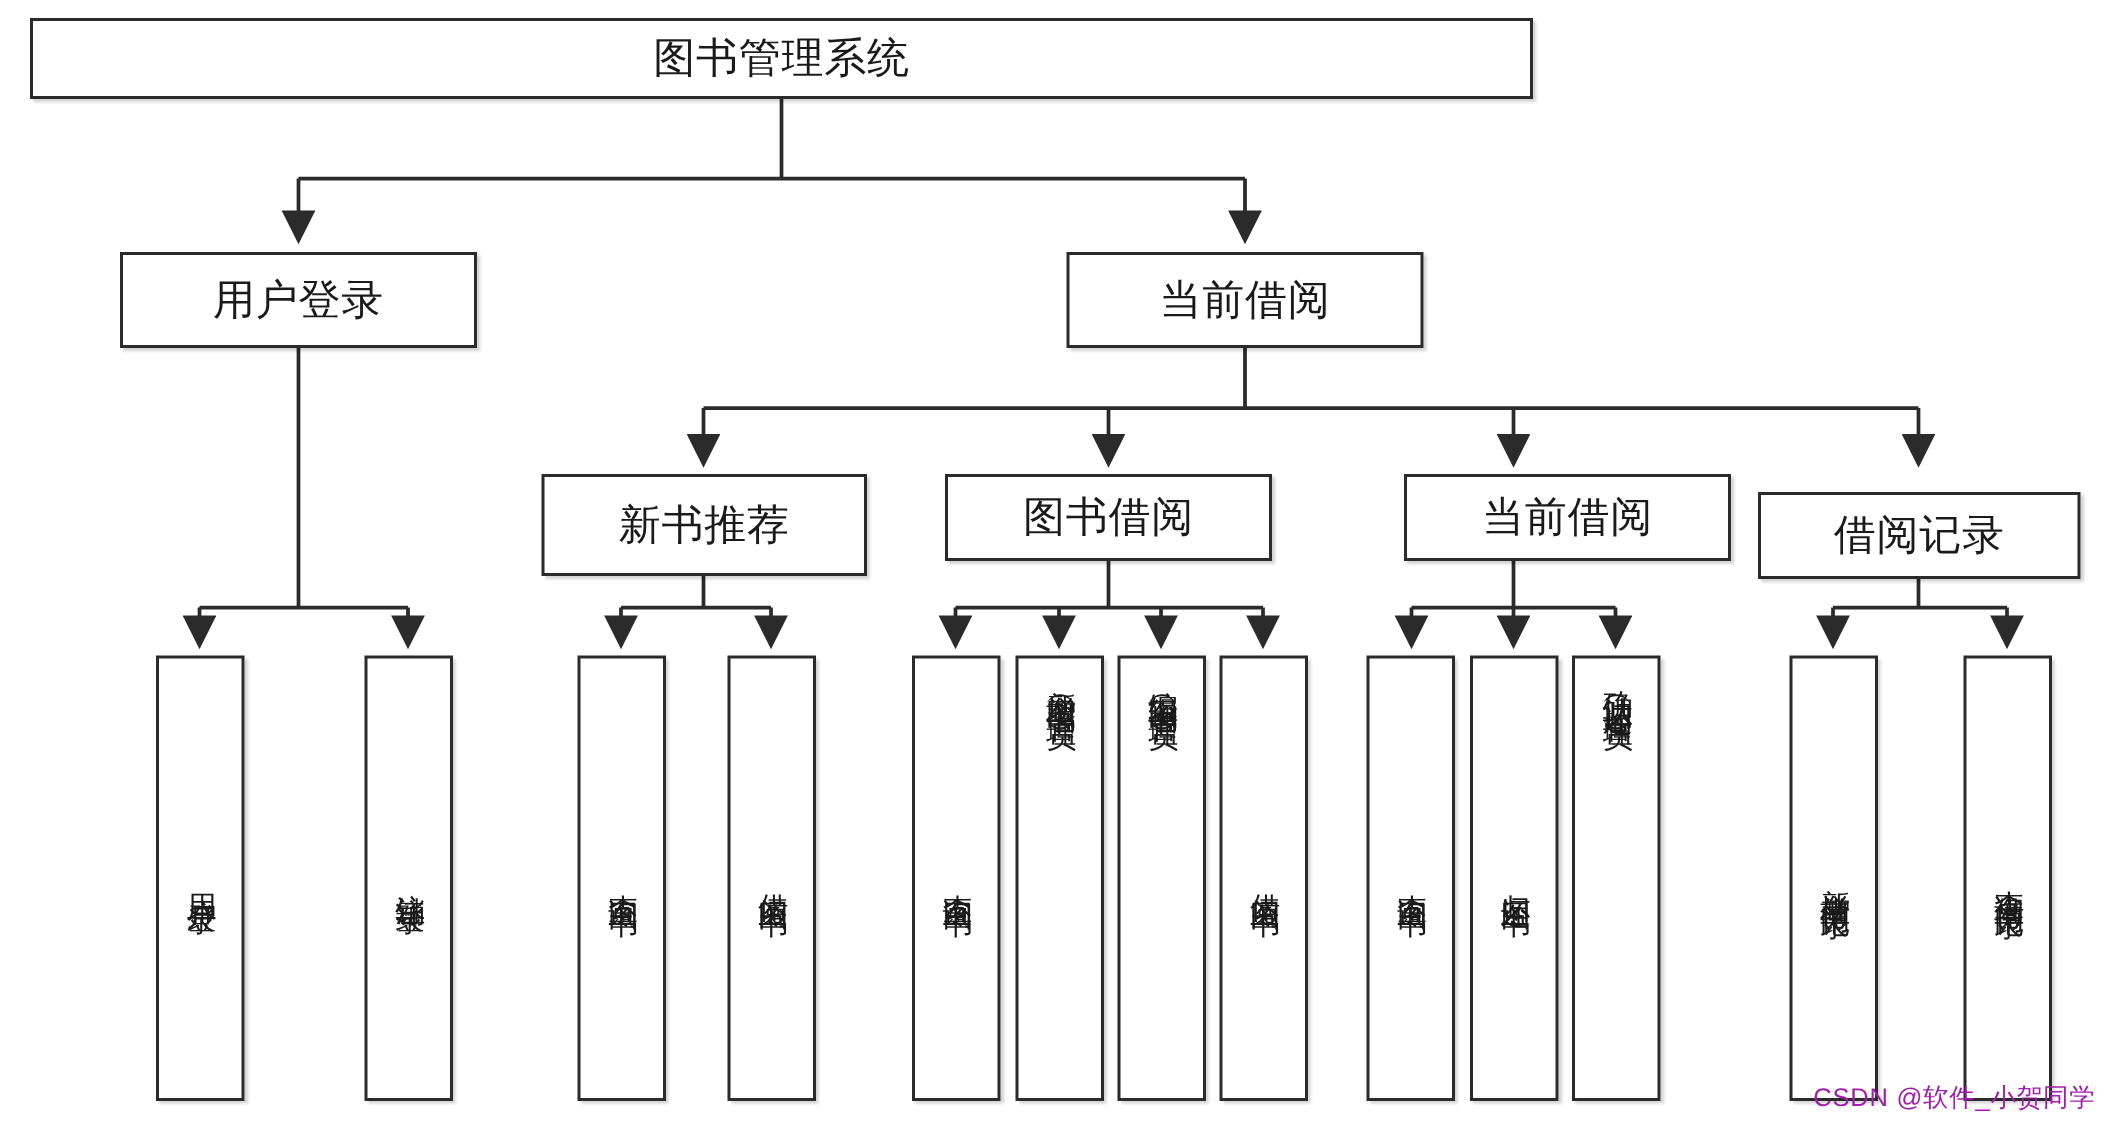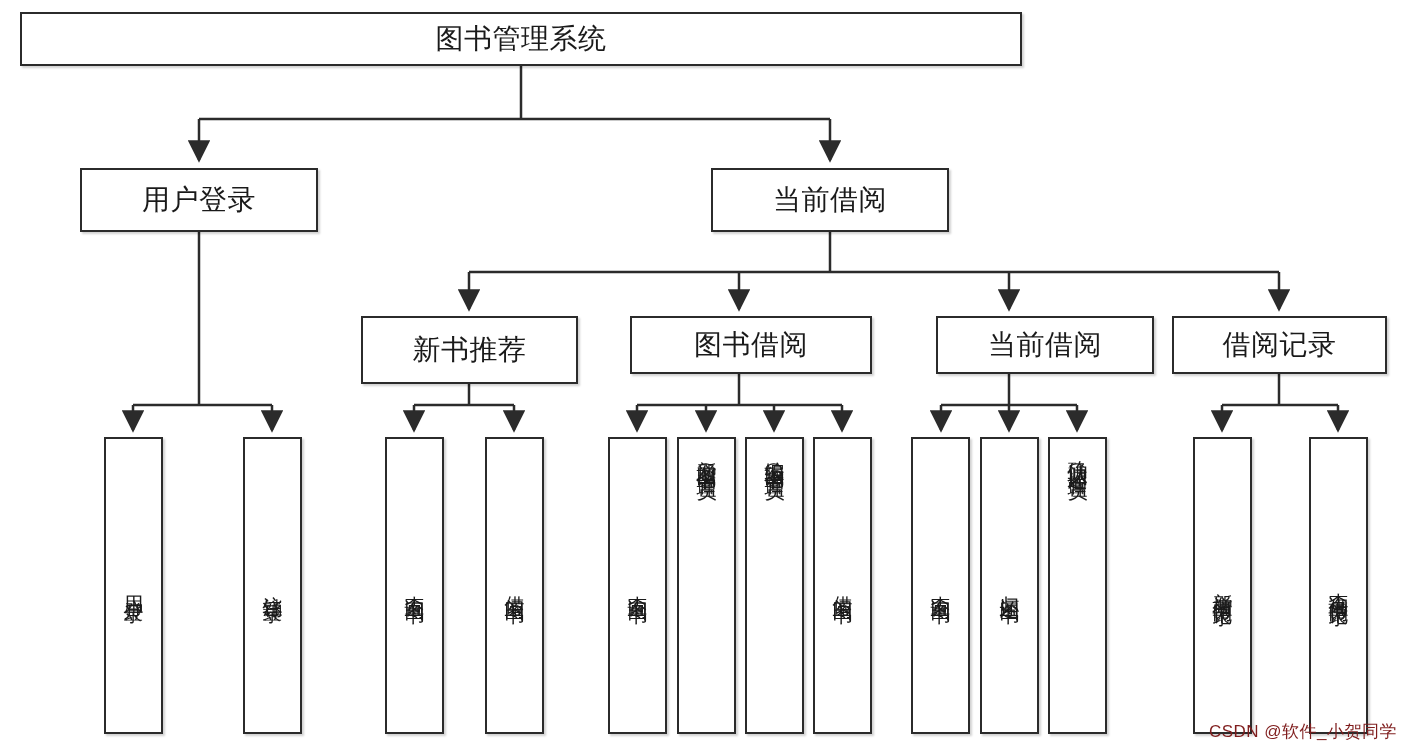--- a/index.html
+++ b/index.html
@@ -58,21 +58,21 @@
   }
   .node.leaf.top-aligned {
     align-items: flex-start;
     padding-top: 6px;
   }
   #watermark {
     position: absolute;
     right: 8px;
     bottom: 4px;
     font-size: 17px;
-    color: #7f1d1d;
+    color: #a21caf;
     letter-spacing: 0.5px;
     z-index: 5;
     white-space: nowrap;
     pointer-events: none;
   }
 </style>
 </head>
 <body>
 
 <div id="diagram-root">
@@ -134,27 +134,27 @@
   <div class="node" style="left:80px; top:168px; width:238px; height:64px;">
     <span class="node-label">用户登录</span>
   </div>
   <div class="node" style="left:711px; top:168px; width:238px; height:64px;">
     <span class="node-label">当前借阅</span>
   </div>
 
   <div class="node" style="left:361px; top:316px; width:217px; height:68px;">
     <span class="node-label">新书推荐</span>
   </div>
-  <div class="node" style="left:630px; top:316px; width:242px; height:58px;">
+  <div class="node" style="left:630px; top:316px; width:218px; height:58px;">
     <span class="node-label">图书借阅</span>
   </div>
   <div class="node" style="left:900px; top:316px; width:218px; height:58px;margin-left:36px;">
     <span class="node-label">当前借阅</span>
   </div>
-  <div class="node" style="left:1172px; top:316px; width:215px; height:58px;">
+  <div class="node" style="left:1172px; top:328px; width:215px; height:58px;">
     <span class="node-label">借阅记录</span>
   </div>
 
   <div class="node leaf" style="left:104px; top:437px; width:59px; height:297px;">
     <span class="node-label">用户登录</span>
   </div>
   <div class="node leaf" style="left:243px; top:437px; width:59px; height:297px;">
     <span class="node-label">注销登录</span>
   </div>
 

